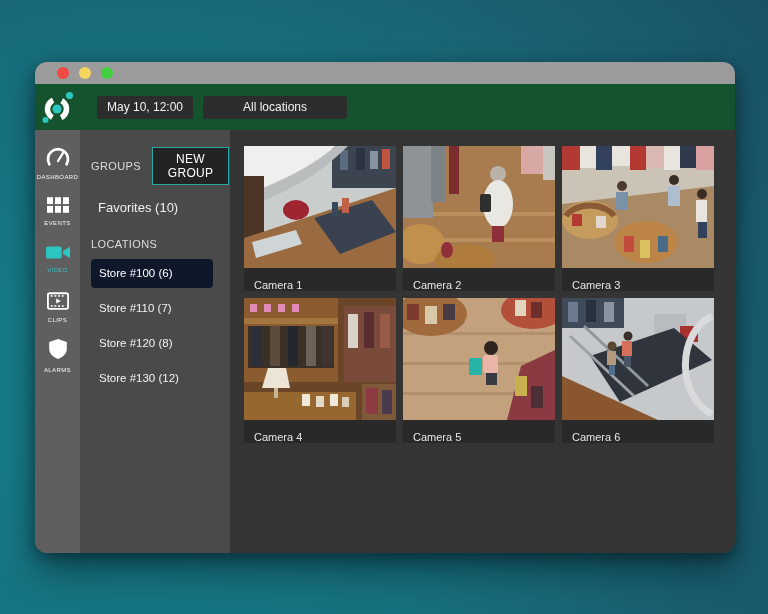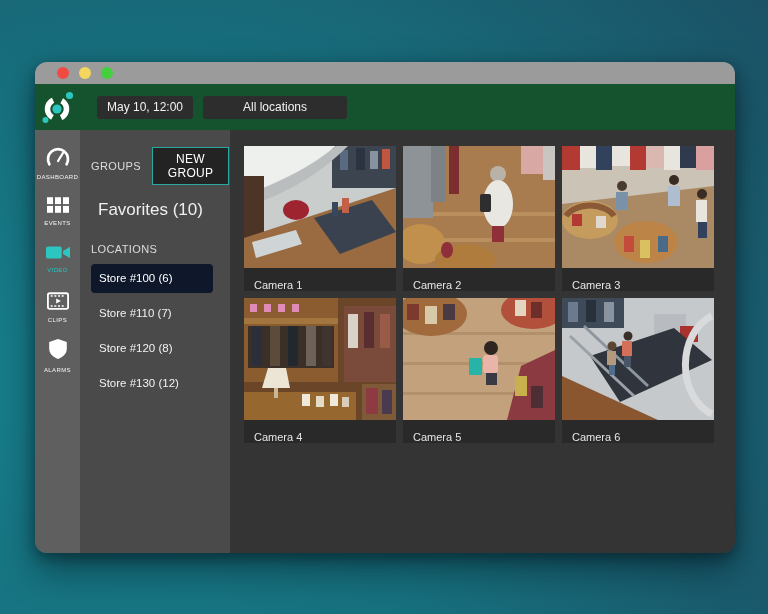--- a/index.html
+++ b/index.html
@@ -38,21 +38,21 @@
   .nav-icon { display:block; }
 
   .panel { width:150px; flex:0 0 150px; background:#4a4a4a; padding:17px 1px 0 11px; color:#e8e8e8; }
   .groups-row { display:flex; align-items:center; gap:11px; }
   .section-label { font-size:11px; color:#dcdcdc; letter-spacing:.4px; }
   .new-group-btn {
     background:#232323; border:1.5px solid #2aa9a4; border-radius:0;
     color:#ffffff; font-size:12px; letter-spacing:.3px; font-family:inherit;
     padding:4px 9px; cursor:pointer;
   }
-  .favorites { font-size:17px; color:#efefef; margin:15px 0 0 7px; cursor:pointer; }
+  .favorites { font-size:13px; color:#efefef; margin:15px 0 0 7px; cursor:pointer; }
   .locations-label { margin-top:23px; }
   .loc-list { margin-top:9px; }
   .loc-item {
     width:122px; height:29px; line-height:29px; padding-left:8px; margin-bottom:6px;
     font-size:11.5px; color:#f2f2f2; border-radius:4px; cursor:pointer;
   }
   .loc-item.selected { background:#0f172a; color:#ffffff; }
 
   .main { flex:1; background:#343434; padding:16px 0 0 14px; }
   .grid { display:grid; grid-template-columns:repeat(3,152px); grid-auto-rows:auto; gap:7px; }

